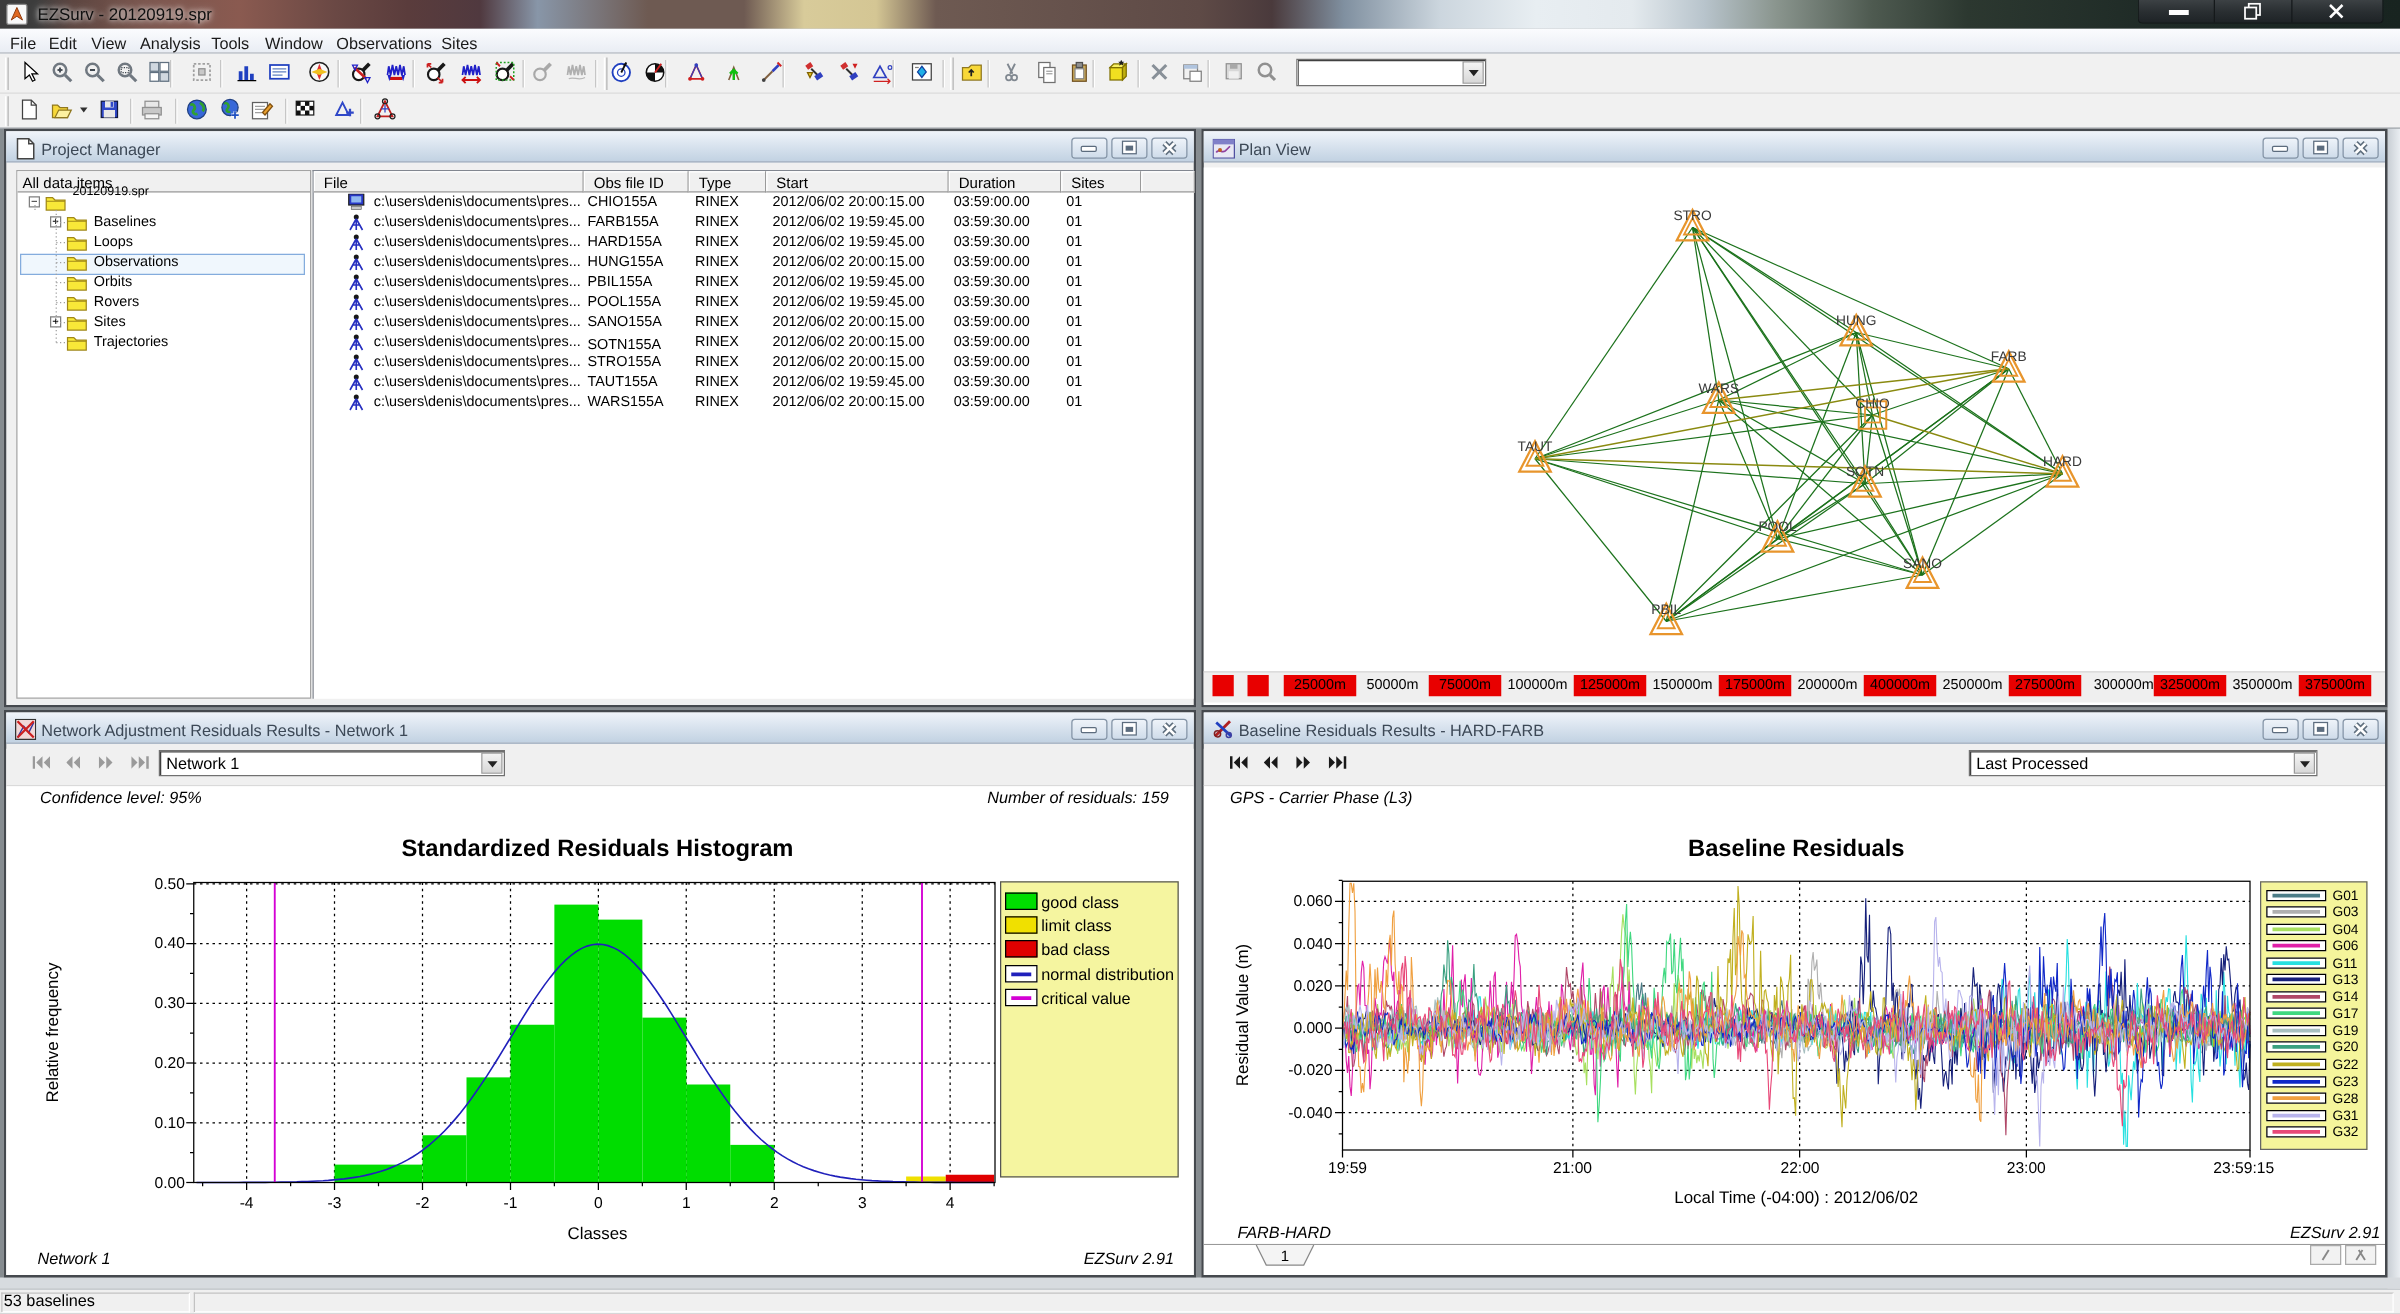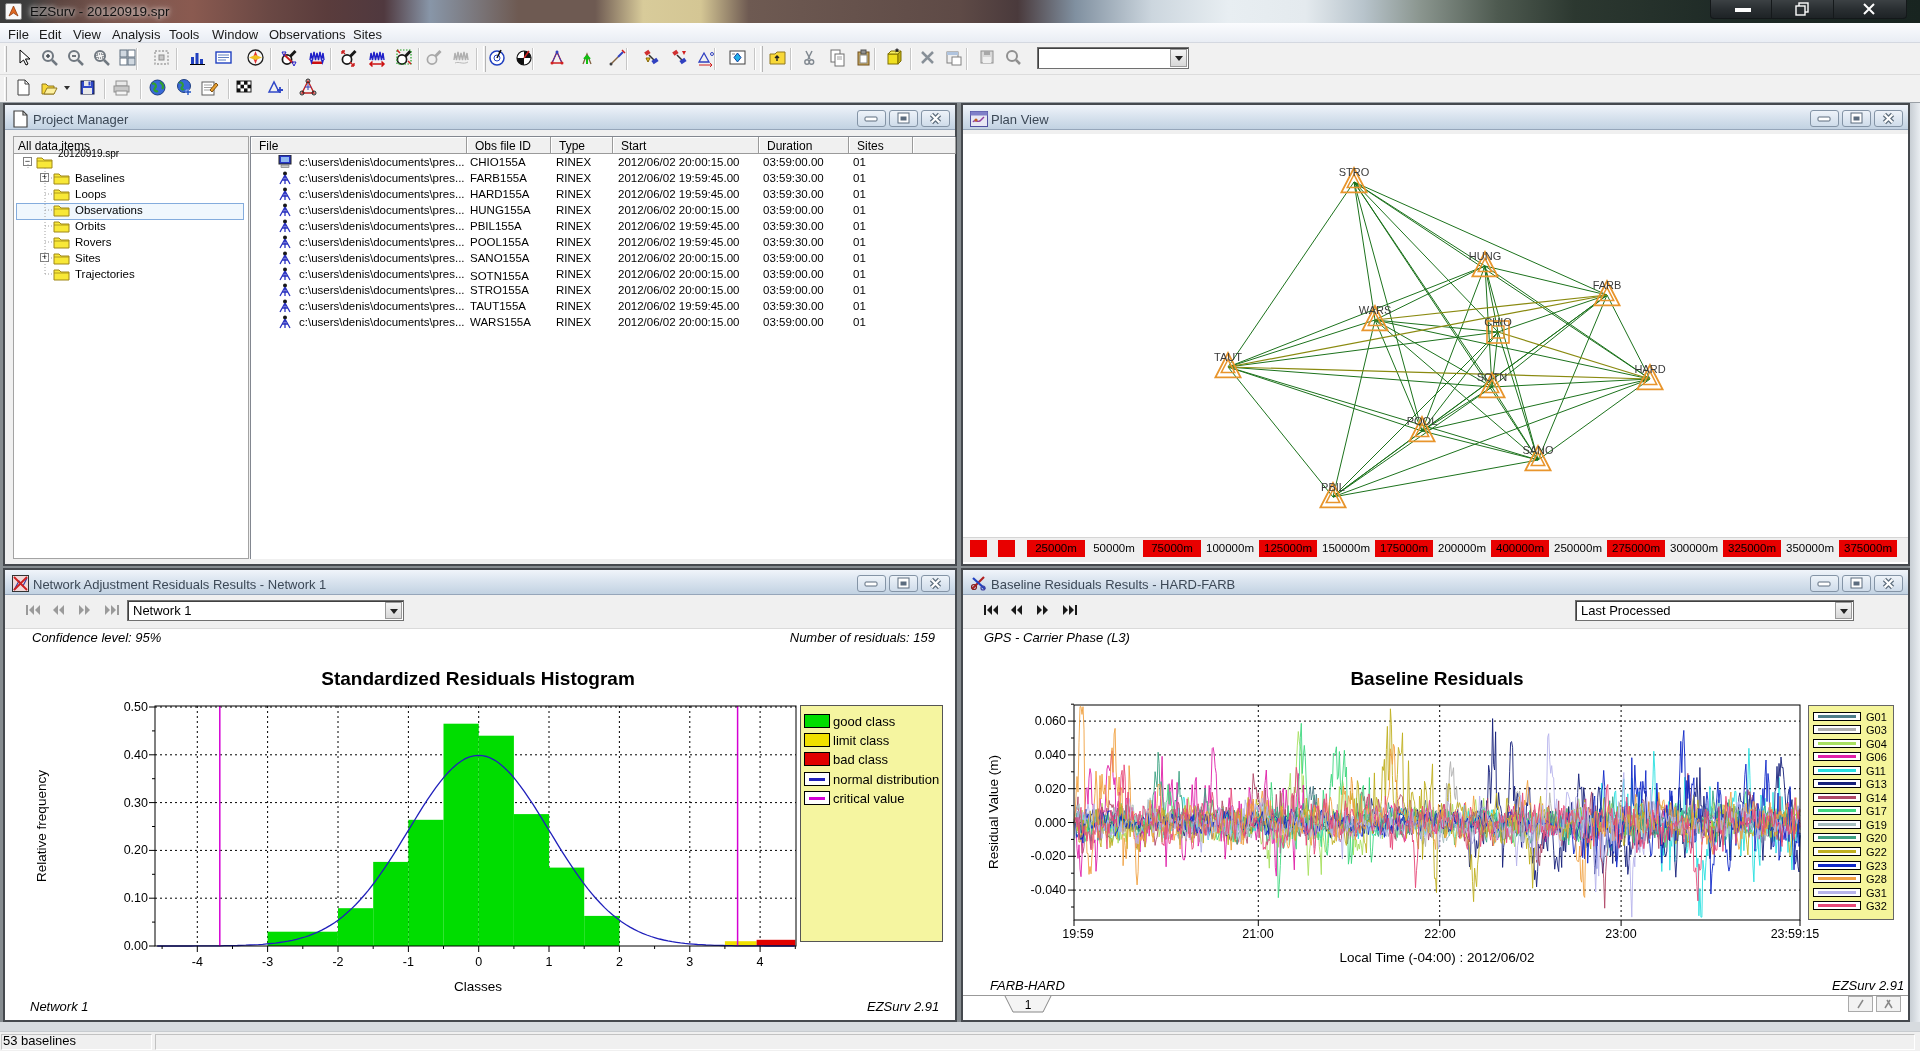--- a/index.html
+++ b/index.html
@@ -686,21 +686,21 @@
 <div style="position:absolute;left:1085px;top:540px;width:58px;height:17px;color:#000;font-size:11.5px;text-align:center;line-height:17px">50000m</div>
 <div style="position:absolute;left:1143px;top:540px;width:58px;height:17px;background:#e80000;color:#000;font-size:11.5px;text-align:center;line-height:17px">75000m</div>
 <div style="position:absolute;left:1201px;top:540px;width:58px;height:17px;color:#000;font-size:11.5px;text-align:center;line-height:17px">100000m</div>
 <div style="position:absolute;left:1259px;top:540px;width:58px;height:17px;background:#e80000;color:#000;font-size:11.5px;text-align:center;line-height:17px">125000m</div>
 <div style="position:absolute;left:1317px;top:540px;width:58px;height:17px;color:#000;font-size:11.5px;text-align:center;line-height:17px">150000m</div>
 <div style="position:absolute;left:1375px;top:540px;width:58px;height:17px;background:#e80000;color:#000;font-size:11.5px;text-align:center;line-height:17px">175000m</div>
 <div style="position:absolute;left:1433px;top:540px;width:58px;height:17px;color:#000;font-size:11.5px;text-align:center;line-height:17px">200000m</div>
 <div style="position:absolute;left:1491px;top:540px;width:58px;height:17px;background:#e80000;color:#000;font-size:11.5px;text-align:center;line-height:17px">400000m</div>
 <div style="position:absolute;left:1549px;top:540px;width:58px;height:17px;color:#000;font-size:11.5px;text-align:center;line-height:17px">250000m</div>
 <div style="position:absolute;left:1607px;top:540px;width:58px;height:17px;background:#e80000;color:#000;font-size:11.5px;text-align:center;line-height:17px">275000m</div>
-<div style="position:absolute;left:1665px;top:540px;width:58px;height:17px;color:#000;font-size:11.5px;text-align:center;line-height:17px">300000m</div>
+<div style="position:absolute;left:1665px;top:540px;width:58px;height:17px;color:#000;font-size:11.5px;text-align:right;line-height:17px">300000m</div>
 <div style="position:absolute;left:1723px;top:540px;width:58px;height:17px;background:#e80000;color:#000;font-size:11.5px;text-align:center;line-height:17px">325000m</div>
 <div style="position:absolute;left:1781px;top:540px;width:58px;height:17px;color:#000;font-size:11.5px;text-align:center;line-height:17px">350000m</div>
 <div style="position:absolute;left:1839px;top:540px;width:58px;height:17px;background:#e80000;color:#000;font-size:11.5px;text-align:center;line-height:17px">375000m</div>
 <div class="win" style="left:3px;top:568px;width:954px;height:454px">
 <div class="wtitle">
       <svg class="abs" style="left:7px;top:5px" width="17" height="17">
         <rect x="0.5" y="0.5" width="16" height="16" fill="#f0d8d8" stroke="#333"></rect>
         <path d="M2 15 L7 6 L11 11 L15 3" stroke="#3838a0" stroke-width="1.2" fill="none"></path>
         <path d="M2 2 L15 15 M15 2 L2 15" stroke="#cc2020" stroke-width="1.8"></path>
       </svg>

